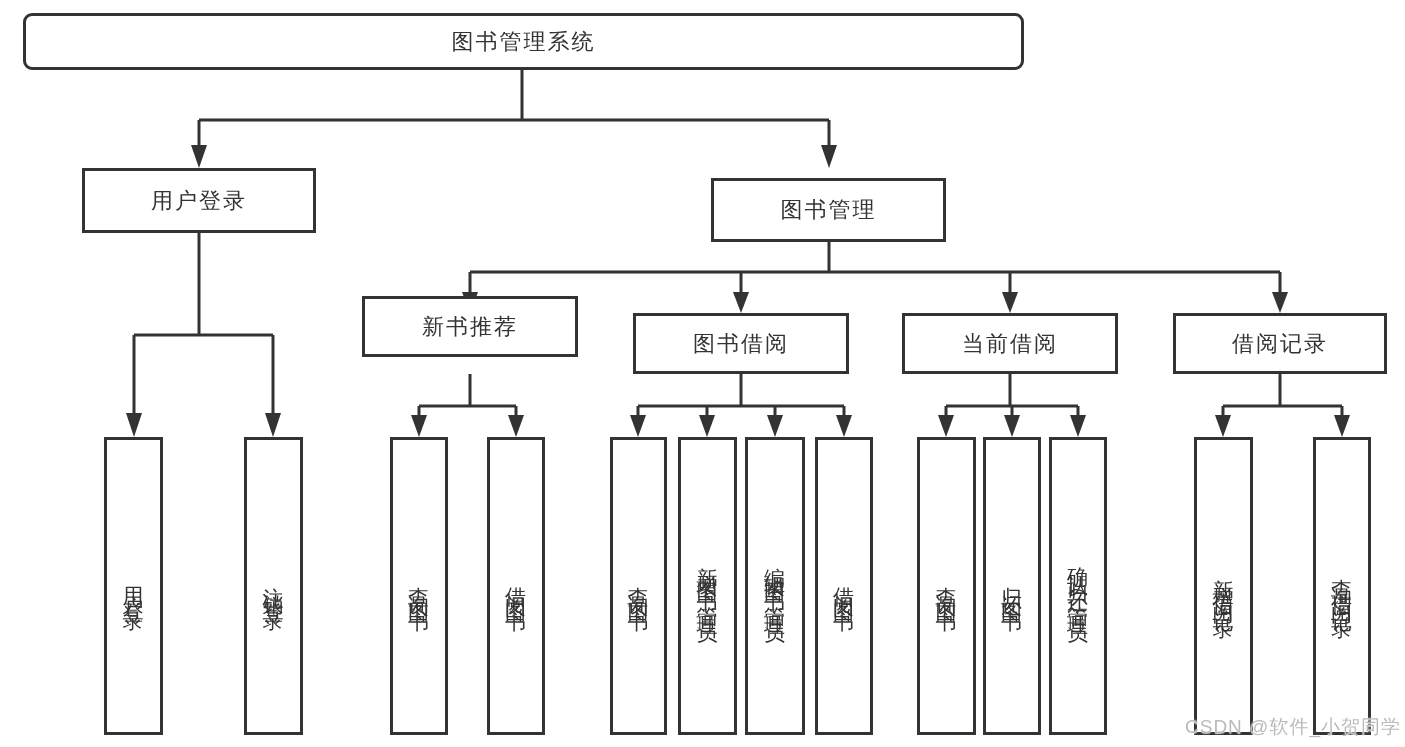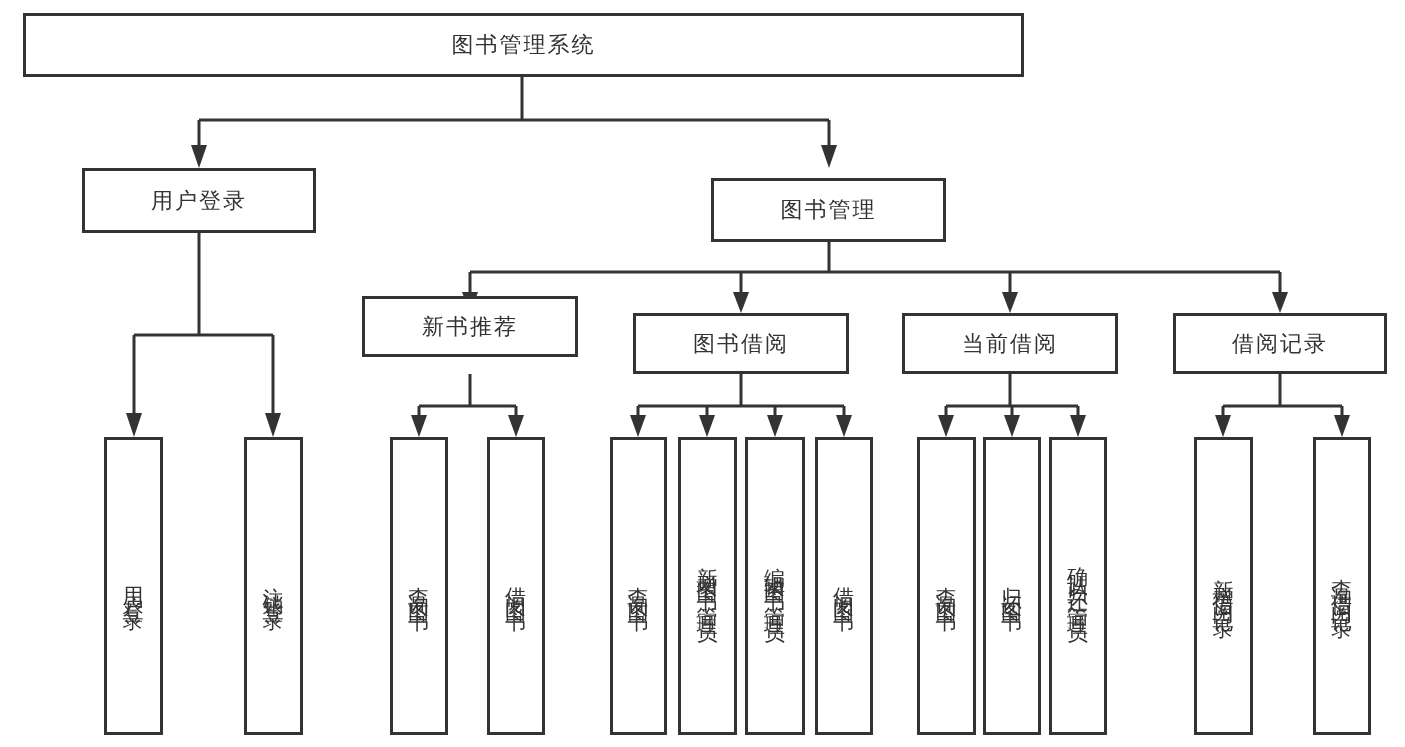--- a/index.html
+++ b/index.html
@@ -101,21 +101,21 @@
 
       <polygon points="938,415 954,415 946,437"></polygon>
       <polygon points="1004,415 1020,415 1012,437"></polygon>
       <polygon points="1070,415 1086,415 1078,437"></polygon>
 
       <polygon points="1215,415 1231,415 1223,437"></polygon>
       <polygon points="1334,415 1350,415 1342,437"></polygon>
     </g>
   </svg>
 
-  <div class="box" style="left:23px; top:13px; width:1001px; height:64px;">图书管理系统</div>
+  <div class="box" style="left:23px; top:13px; width:1001px; height:57px;border-radius:9px;">图书管理系统</div>
 
   <div class="box" style="left:82px; top:168px; width:234px; height:65px;">用户登录</div>
   <div class="box" style="left:711px; top:178px; width:235px; height:64px;">图书管理</div>
 
   <div class="box" style="left:362px; top:296px; width:216px; height:61px;">新书推荐</div>
   <div class="box" style="left:902px; top:313px; width:216px; height:61px;">当前借阅</div>
   <div class="box" style="left:633px; top:313px; width:216px; height:61px;">图书借阅</div>
   <div class="box" style="left:1173px; top:313px; width:214px; height:61px;">借阅记录</div>
 
   <div class="box leaf" style="left:104px; top:437px; width:59px; height:298px;">
@@ -155,14 +155,15 @@
     <span class="vtext">确认归还（管理员）</span>
   </div>
 
   <div class="box leaf" style="left:1194px; top:437px; width:59px; height:298px;">
     <span class="vtext">新增借阅记录</span>
   </div>
   <div class="box leaf" style="left:1313px; top:437px; width:58px; height:298px;">
     <span class="vtext">查询借阅记录</span>
   </div>
 
+  <div class="watermark">CSDN @软件_小贺同学</div>
 
 </div>
 
 </body></html>

